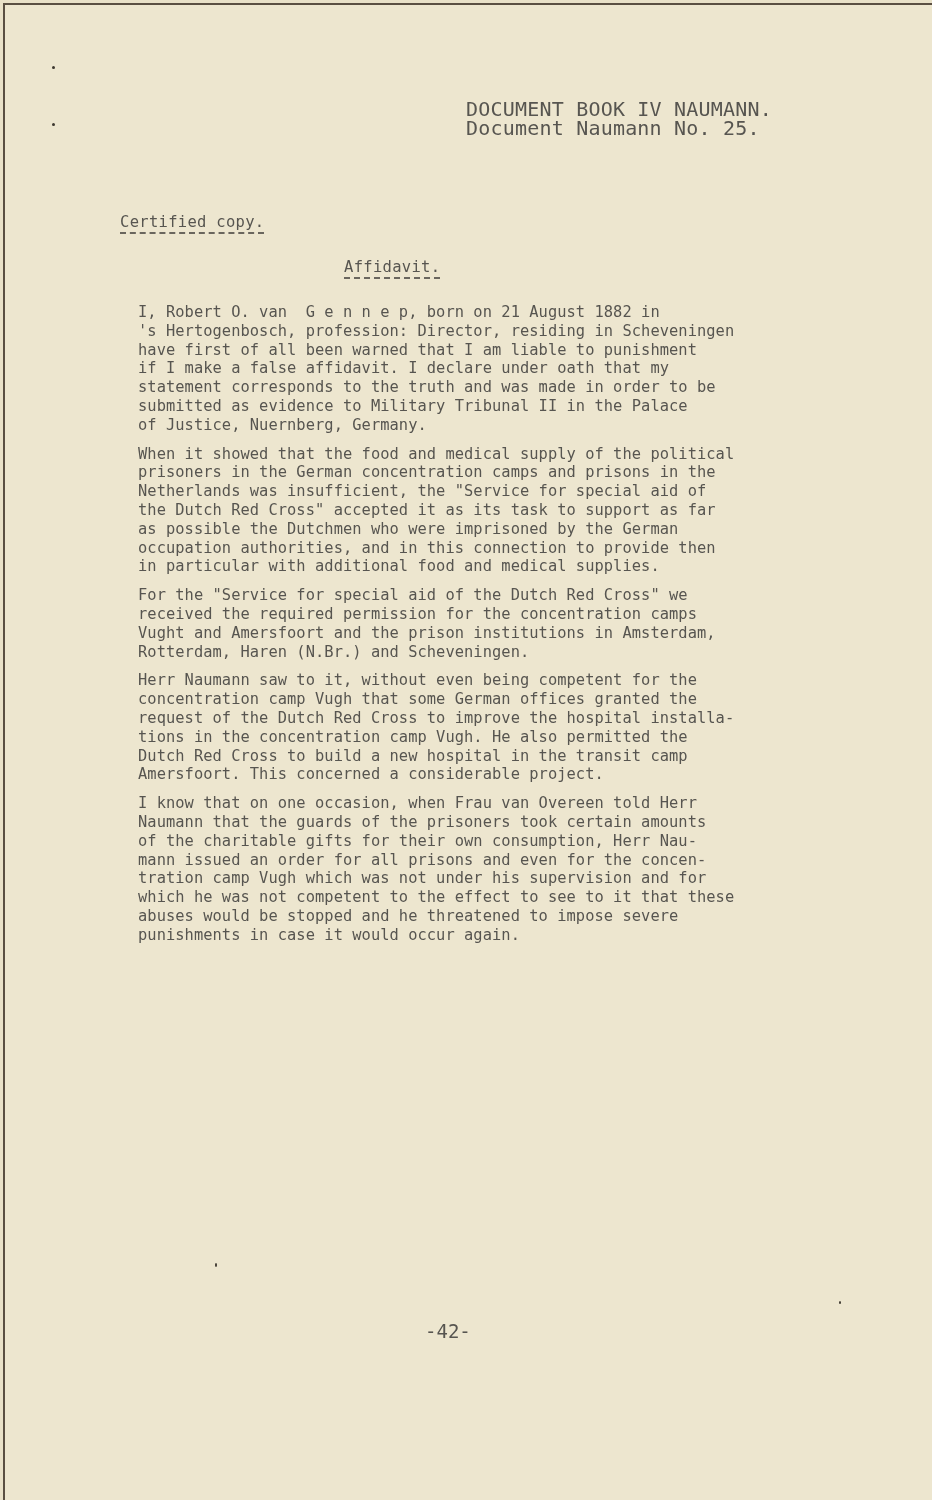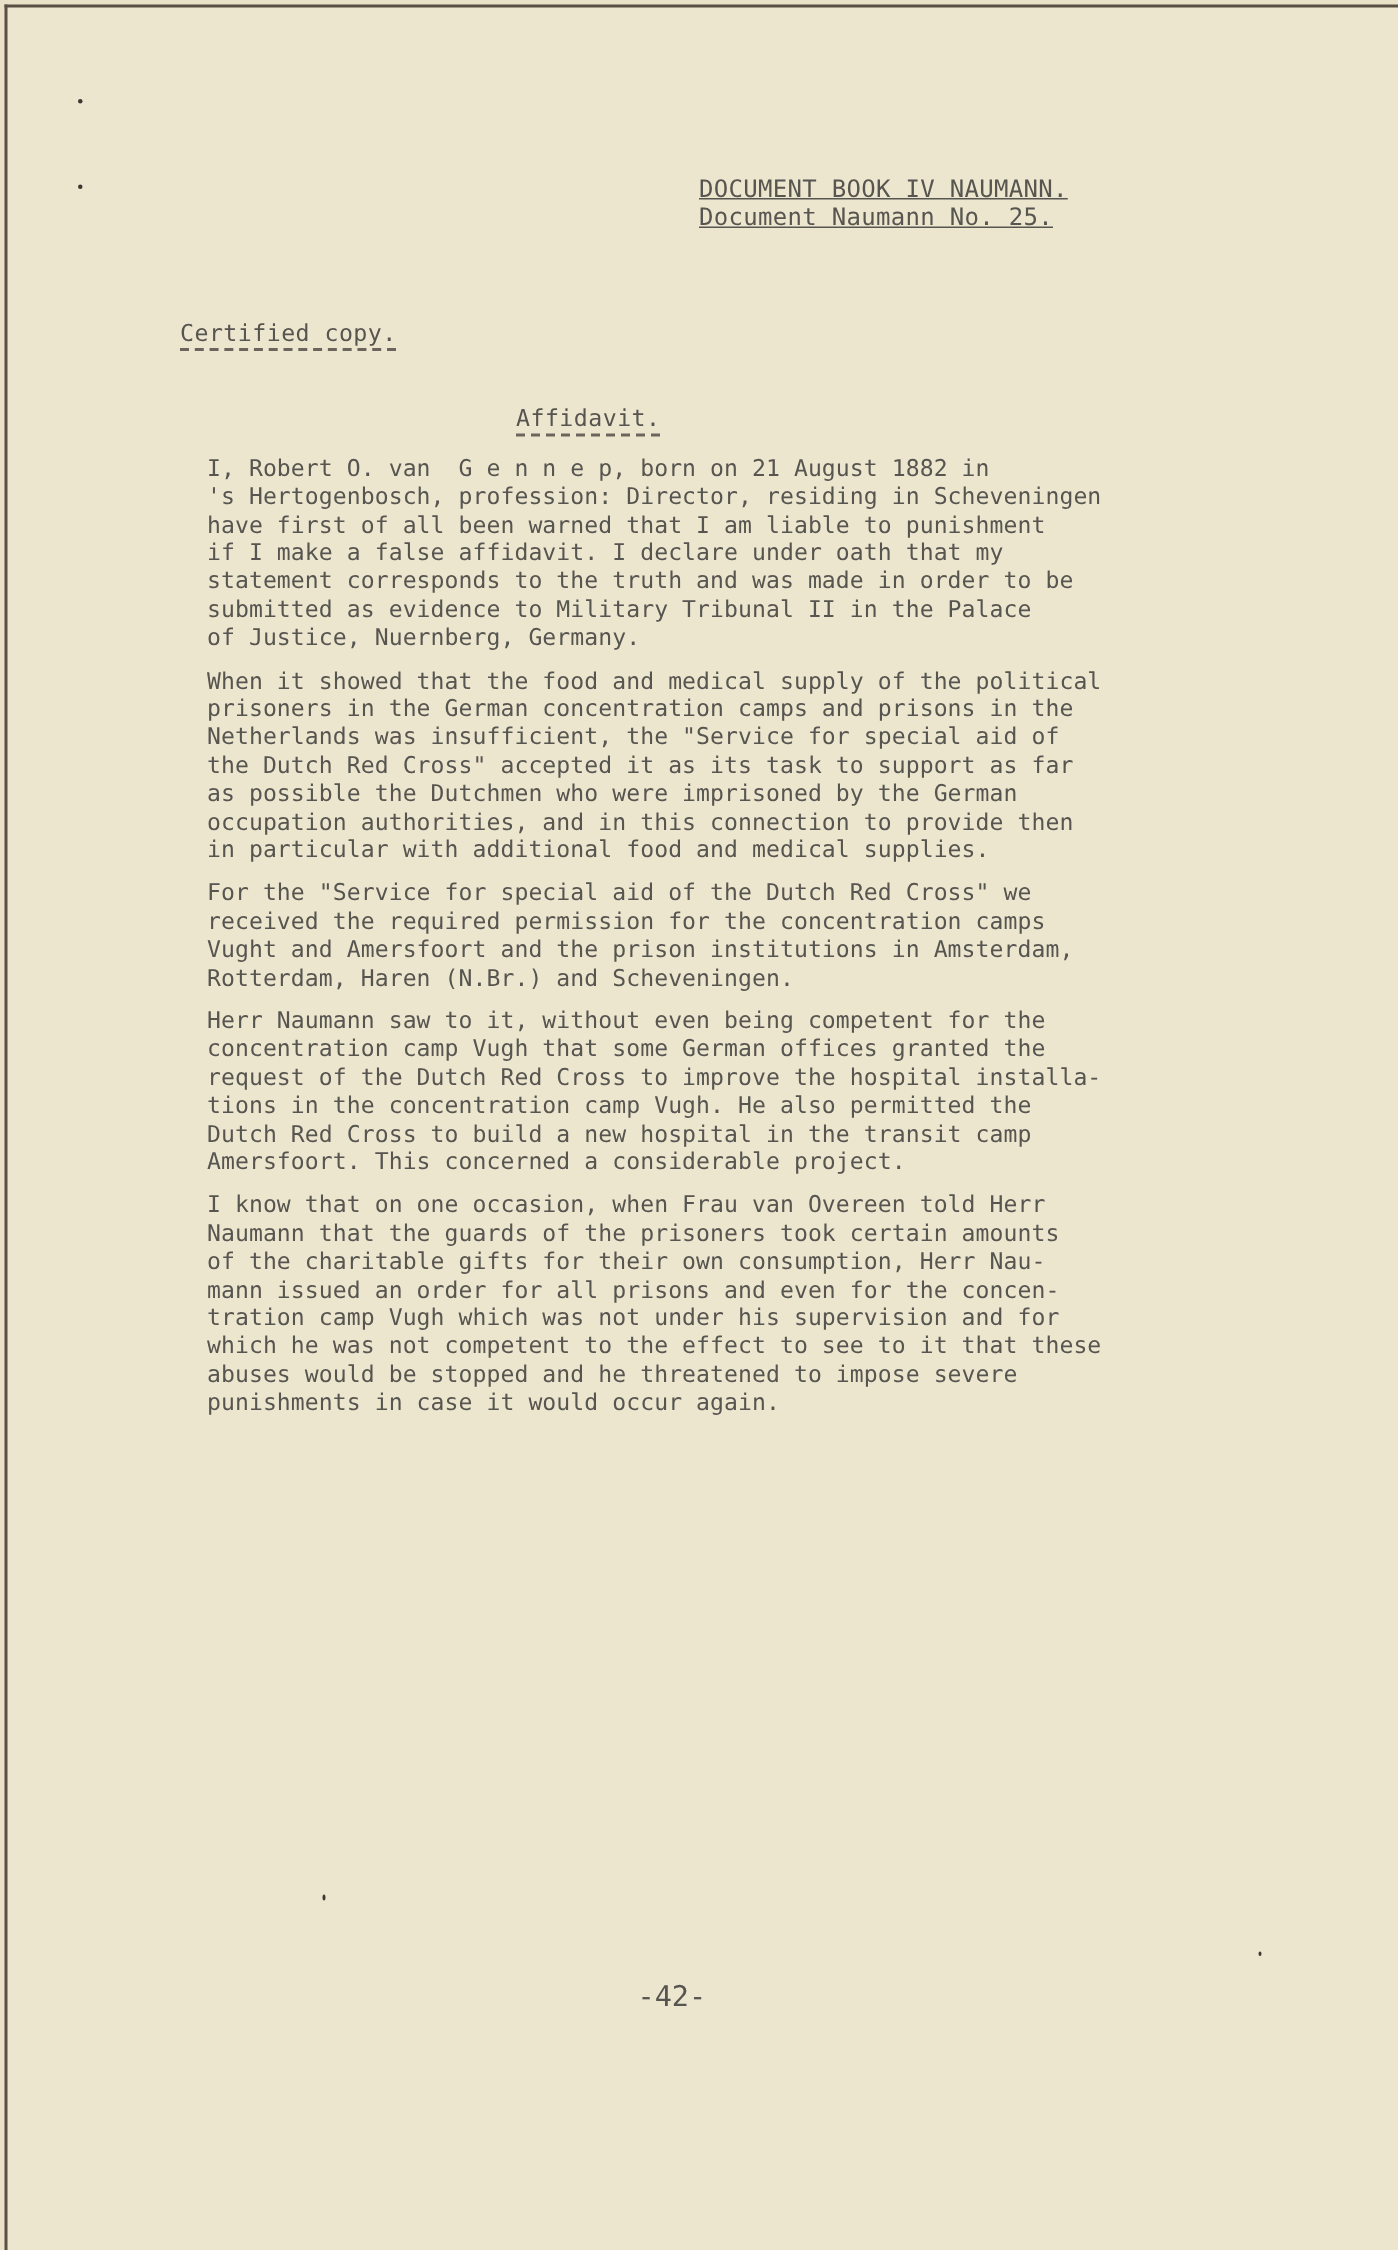--- a/index.html
+++ b/index.html
@@ -10,23 +10,23 @@
     font-family: "DejaVu Sans Mono", "Liberation Mono", monospace;
     color: #575550;
   }
   .page {
     position: absolute; left: 3px; top: 3px; right: 0; bottom: 0;
     background: #ede6cf;
     border-left: 2px solid #5a4f42;
     border-top: 2px solid #5a4f42;
   }
   .dot { position: absolute; width: 3px; height: 3px; background: #3d3830; border-radius: 50%; }
-  .header { position: absolute; left: 466px; top: 116px; font-size: 16px; line-height: 19px; letter-spacing: 0.2px; text-decoration: underline; }
+  .header { position: absolute; left: 466px; top: 100px; font-size: 20px; line-height: 19px; letter-spacing: 0.2px; }
   .certified { position: absolute; left: 120px; top: 213px; font-size: 15.5px; letter-spacing: 0.3px; border-bottom: 2px dashed #6a665e; padding-bottom: 1px; text-align: right; }
-  .title { position: absolute; left: 344px; top: 258px; font-size: 15.5px; border-bottom: 2px dashed #6a665e; padding-bottom: 1px; letter-spacing: 0.3px; margin-top: 12px; }
+  .title { position: absolute; left: 344px; top: 258px; font-size: 15.5px; border-bottom: 2px dashed #6a665e; padding-bottom: 1px; letter-spacing: 0.3px; }
   .body { position: absolute; left: 138px; top: 303px; width: 800px; font-size: 15.4px; line-height: 18.8px; letter-spacing: 0.05px; }
   .para { margin: 0 0 10px 0; white-space: pre; }
   .pagenum { position: absolute; left: 425px; top: 1320px; font-size: 19px; }
 </style>
 </head>
 <body>
 
 <div class="page">
   <div class="dot" style="left:47px;top:61px;"></div>
   <div class="dot" style="left:47px;top:118px;"></div>

